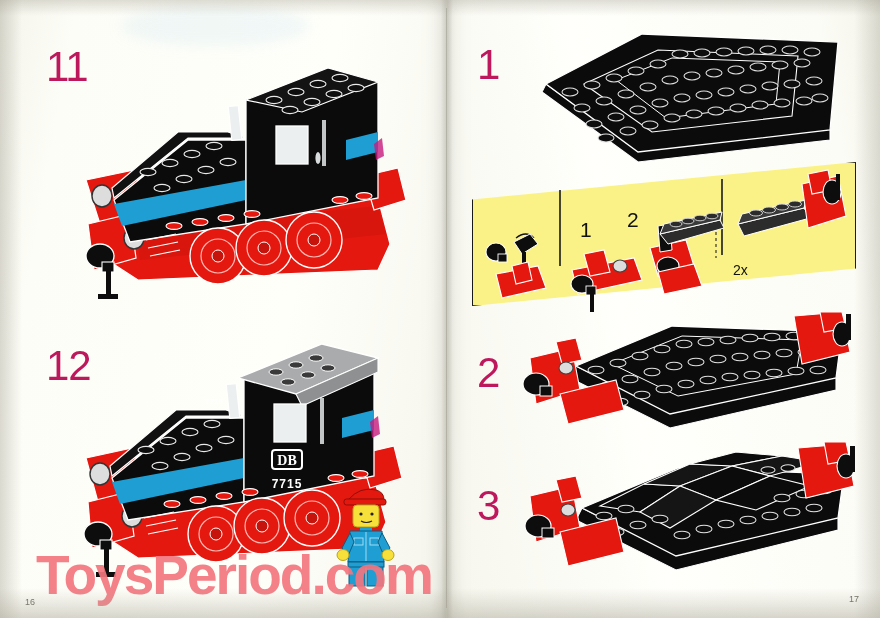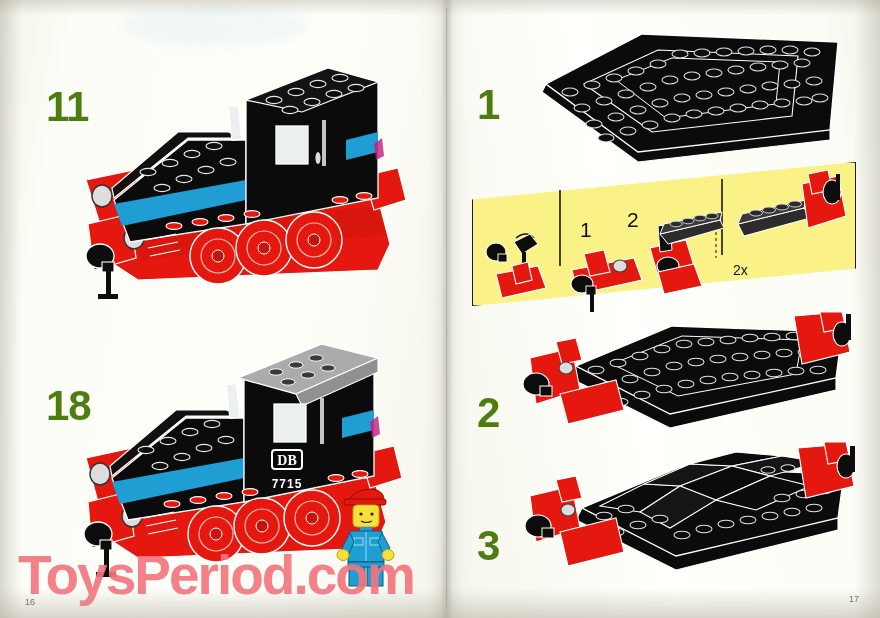--- a/index.html
+++ b/index.html
@@ -35,34 +35,34 @@
   #edge-bottom{position:absolute;left:0;bottom:0;width:880px;height:30px;
     background:linear-gradient(0deg,rgba(172,168,152,.45),rgba(172,168,152,0));}
   #spine{position:absolute;left:441px;top:0;width:12px;height:618px;
     background:linear-gradient(90deg,rgba(146,142,126,0),rgba(146,142,126,.22) 45%,rgba(146,142,126,.28) 55%,rgba(146,142,126,0));}
   #spine-crease{position:absolute;left:446px;top:8px;width:1px;height:600px;
     background:rgba(130,126,112,.35);}
   #bleed-a{position:absolute;left:120px;top:6px;width:190px;height:40px;border-radius:50%;
     background:rgba(120,185,225,.10);filter:blur(7px);}
 
   
-  .stepnum{position:absolute;font-weight:bold;color:#4d7c0f;letter-spacing:-1px;
-    font-family:"Liberation Sans",sans-serif;line-height:1;margin-top:40px;}
+  .stepnum{position:absolute;font-weight:normal;color:#be185d;letter-spacing:-1px;
+    font-family:"Liberation Sans",sans-serif;line-height:1;}
   .stepnum.big{font-size:42px;}
 
   
   .art{position:absolute;}
 
   
   #callout{position:absolute;background:#faf287;border:1.6px solid #1a1a1a;}
   .substepnum{position:absolute;font-size:21px;color:#111;font-family:"Liberation Sans",sans-serif;}
   #qty-2x{position:absolute;font-size:14px;color:#111;}
 
   
-  #watermark{position:absolute;left:18px;top:543px;width:430px;
+  #watermark{position:absolute;left:36px;top:543px;width:430px;
     font-size:55px;font-weight:bold;letter-spacing:-2px;
     color:rgba(243,117,126,.92);
     font-family:"Liberation Sans",sans-serif;
     white-space:nowrap;}
 
   
   .folio{position:absolute;font-size:9px;color:#6a6a62;}
 
   
   .loco-wrap{position:absolute;text-align:center;}
@@ -166,21 +166,21 @@
 
       <g stroke="#ffffff" stroke-width="1.1" fill="none">
         <path d="M68,192 L98,186"></path>
           <path d="M70,200 L100,194"></path>
           <path d="M72,208 L102,202"></path>
       </g>
       <polygon points="296,96 304,90 306,108 298,112" fill="#c61a7e" opacity=".8"></polygon>
     </svg>
   </div>
 
-  <div class="stepnum big" style="left:46px;top:345px;">18</div>
+  <div class="stepnum big" style="left:46px;top:345px;">12</div>
 
   <div class="loco-wrap" style="left:78px;top:332px;width:330px;height:262px;">
     <svg width="330" height="262" viewBox="0 0 330 262">
 
       <polygon points="20,172 72,146 296,146 308,190 296,216 60,226 20,200" fill="#e4180f" stroke="#ffffff" stroke-width="1.2"></polygon>
 
       <polygon points="8,126 54,116 66,154 20,170" fill="#e4180f" stroke="#ffffff" stroke-width="1.2"></polygon>
       <polygon points="10,170 50,160 56,204 14,216" fill="#e4180f" stroke="#ffffff" stroke-width="1.2"></polygon>
       <ellipse cx="22" cy="142" rx="10" ry="11" fill="#dddddd" stroke="#333" stroke-width="1.4"></ellipse>
       <ellipse cx="54" cy="184" rx="10" ry="11" fill="#dddddd" stroke="#333" stroke-width="1.4"></ellipse>

